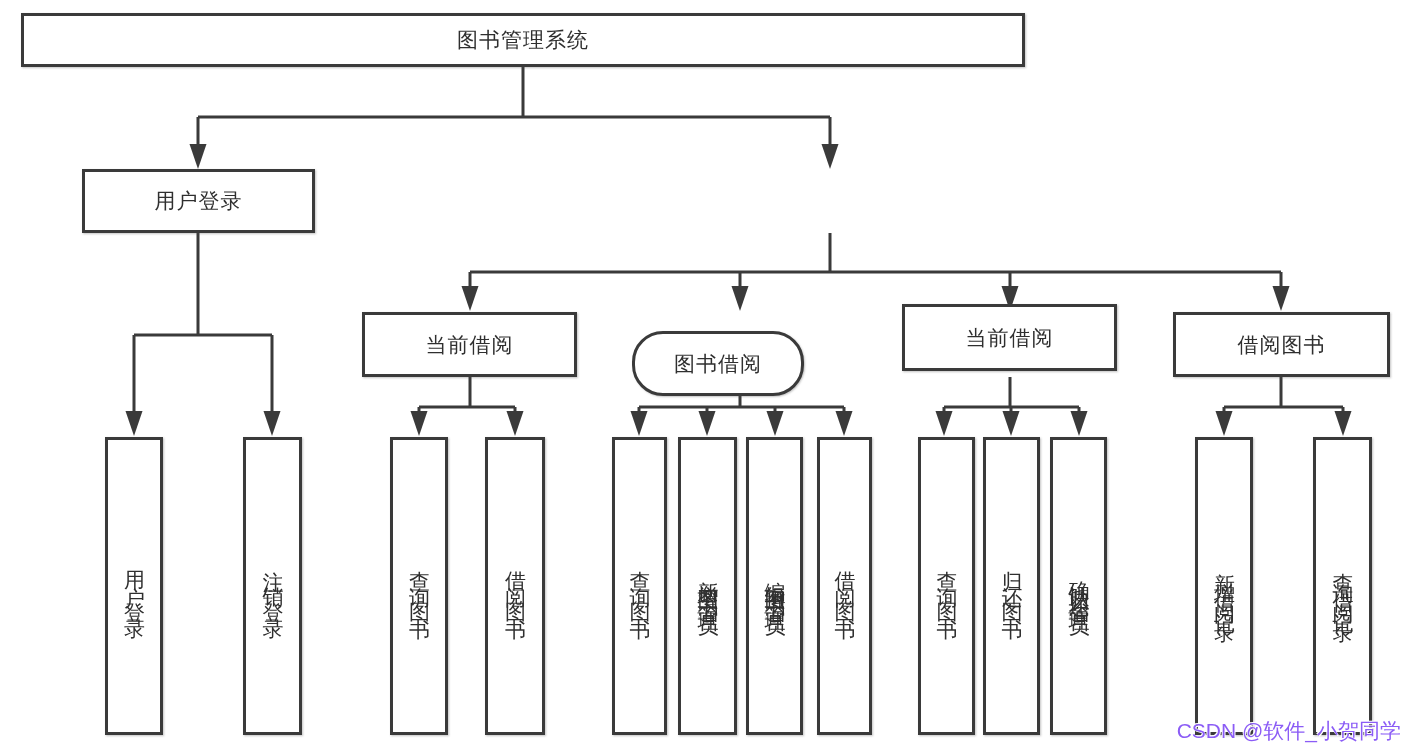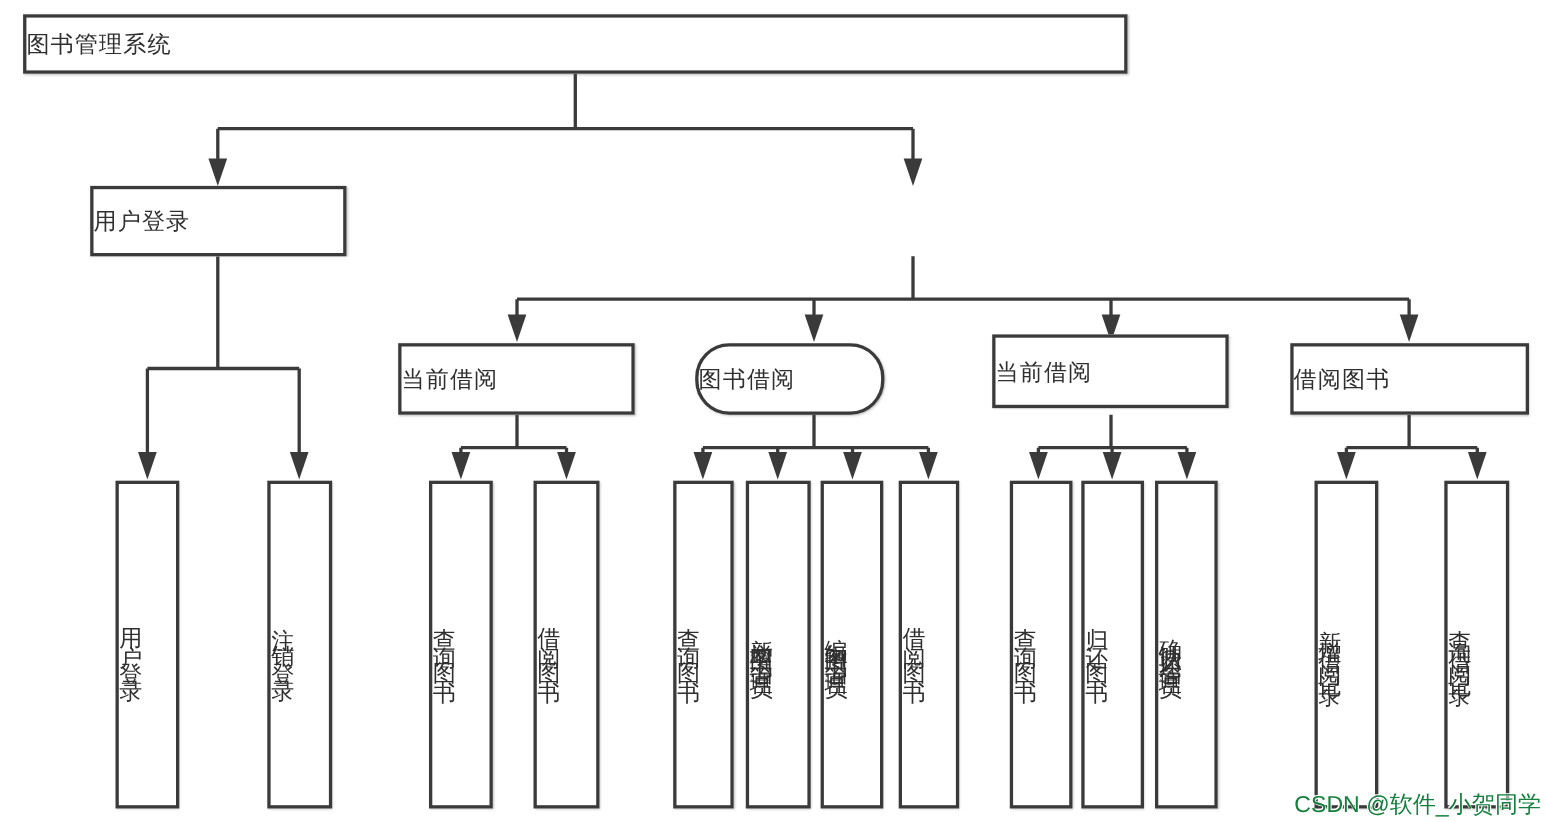--- a/index.html
+++ b/index.html
@@ -25,20 +25,21 @@
     z-index: 1;
   }
   .node {
     position: absolute;
     box-sizing: border-box;
     background: #ffffff;
     border: 3px solid #3a3a3a;
     box-shadow: 1px 1px 2px rgba(80,80,80,0.35);
     display: flex;
     align-items: center;
+    justify-content: center;
     z-index: 2;
     font-family: Liberation Serif, serif;
   }
   .node .hlabel {
     font-size: 21px;
     letter-spacing: 1px;
     white-space: nowrap;
   }
   .leaf .vtext {
     writing-mode: vertical-rl;
@@ -49,21 +50,21 @@
   }
   .ls4 { letter-spacing: 16px; }
   .ls6 { letter-spacing: 10px; }
   .ls9 { letter-spacing: 5px; }
   .watermark {
     position: absolute;
     right: 4px;
     bottom: 2px;
     z-index: 3;
     font-size: 21px;
-    color: #15803d;
+    color: #8b5cf6;
     text-shadow: 1px 1px 0 #ffffff, -1px -1px 0 #ffffff;
     white-space: nowrap;
   }
 </style>
 </head>
 <body>
 
 <div class="stage">
 
   <svg class="wires" width="1405" height="747" viewBox="0 0 1405 747" aria-hidden="true">
@@ -103,21 +104,21 @@
     <span class="hlabel">图书管理系统</span>
   </div>
 
   <div class="node" style="left:82px; top:169px; width:233px; height:64px;">
     <span class="hlabel">用户登录</span>
   </div>
 
   <div class="node" style="left:362px; top:312px; width:215px; height:65px;">
     <span class="hlabel">当前借阅</span>
   </div>
-  <div class="node" style="left:632px; top:312px; width:172px; height:65px;border-radius:31px;">
+  <div class="node" style="left:632px; top:331px; width:172px; height:65px;border-radius:31px;">
     <span class="hlabel">图书借阅</span>
   </div>
   <div class="node" style="left:902px; top:304px; width:215px; height:67px;">
     <span class="hlabel">当前借阅</span>
   </div>
   <div class="node" style="left:1173px; top:312px; width:217px; height:65px;">
     <span class="hlabel">借阅图书</span>
   </div>
 
   <div class="node leaf" style="left:105px; top:437px; width:58px; height:298px;">

